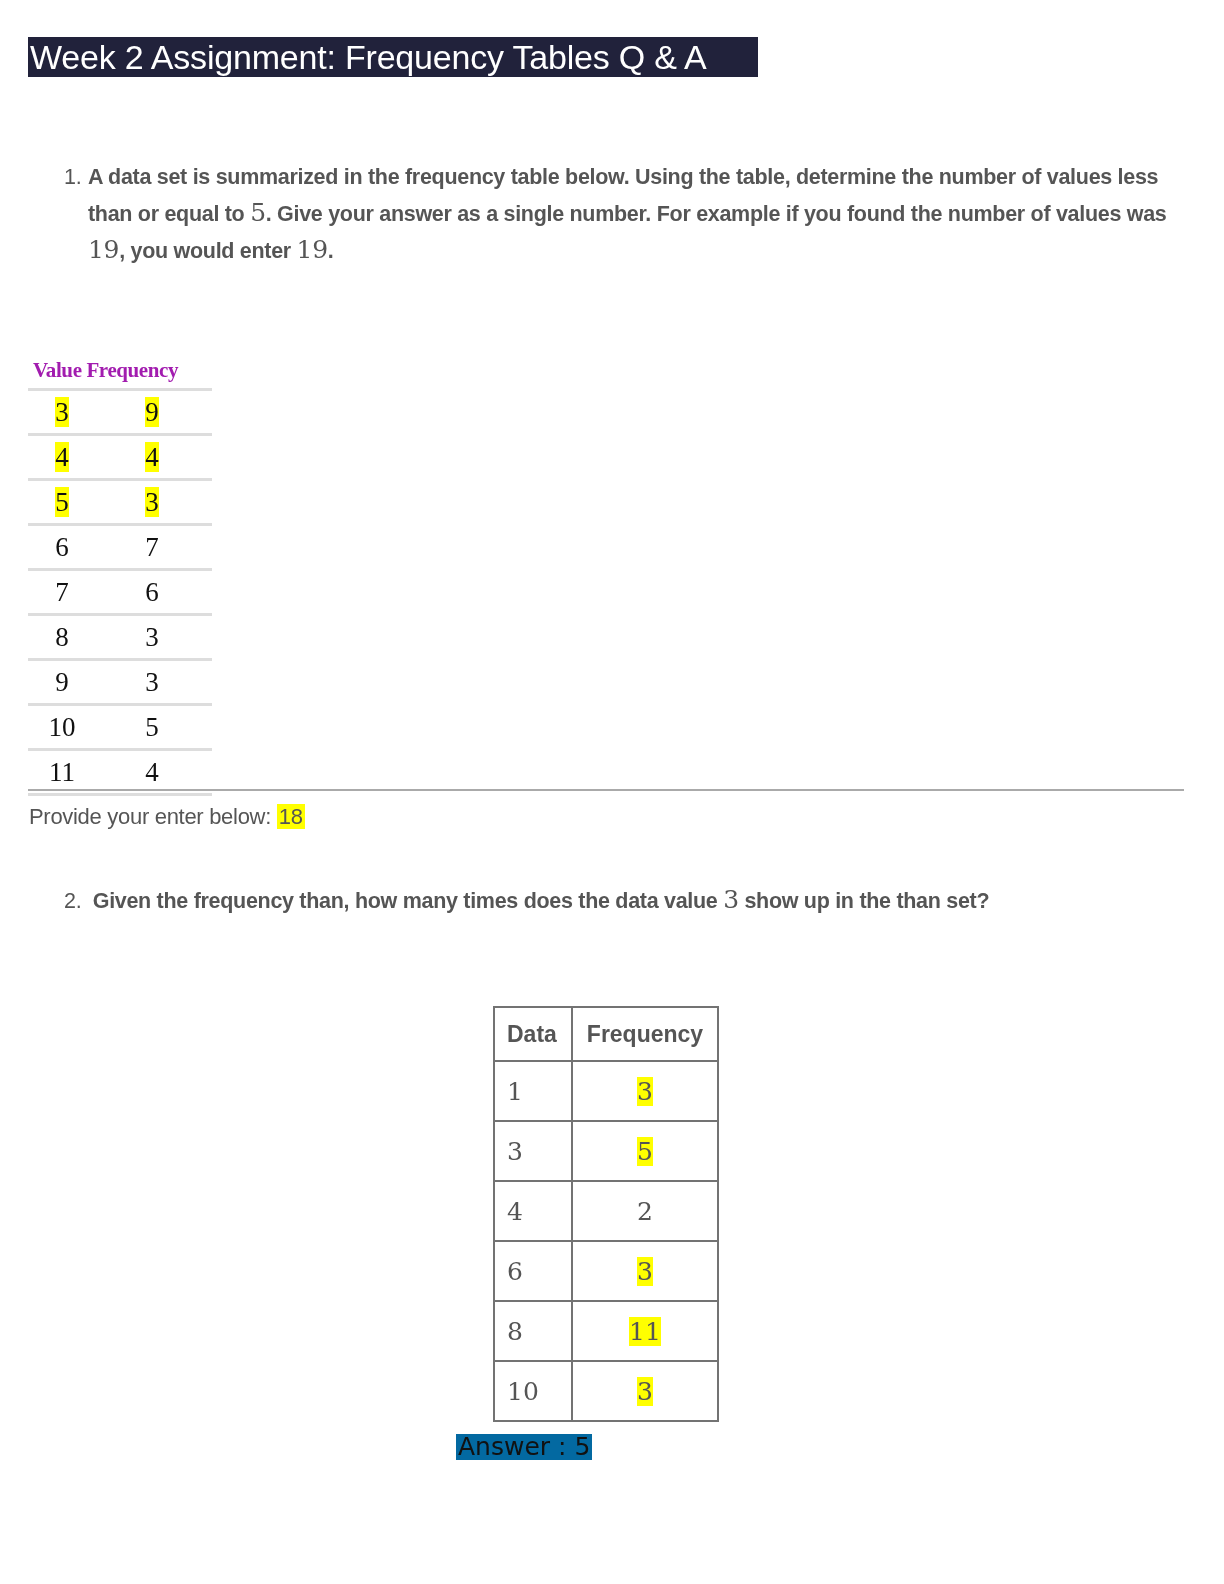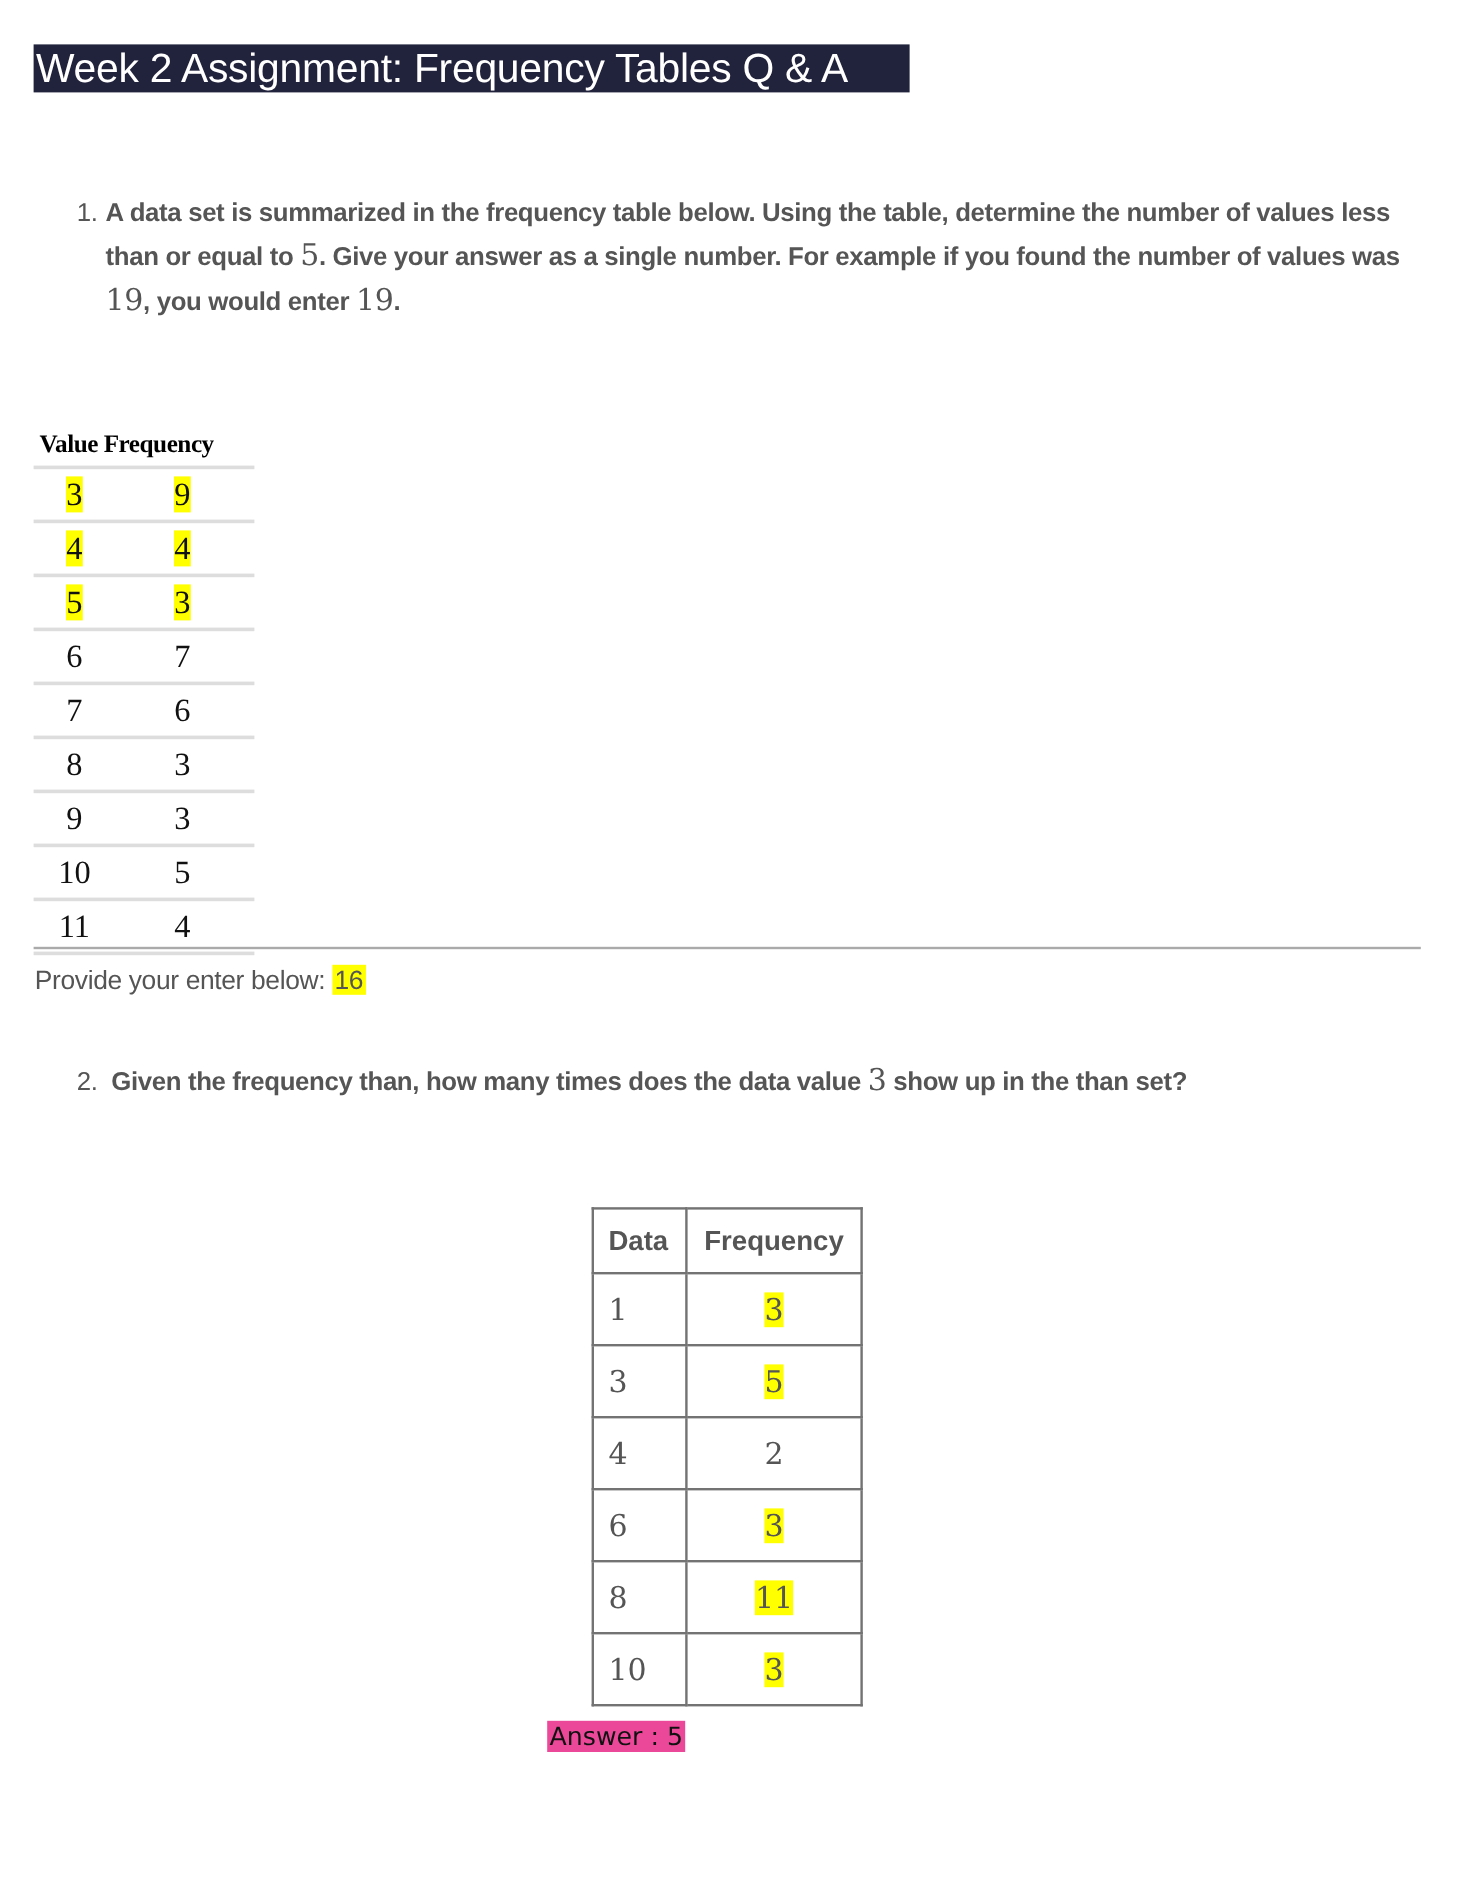--- a/index.html
+++ b/index.html
@@ -12,21 +12,21 @@
     .q1 {
       position: absolute; left: 64px; top: 160px; width: 1110px;
       font-family: "Liberation Sans", sans-serif; font-weight: bold; font-size: 21.5px; line-height: 35px;
       color: #555555; letter-spacing: -0.3px;
     }
     .q1 .num { position: absolute; left: 0; top: 0; font-weight: normal; }
     .q1 .text { margin-left: 24px; }
     .serif-num { font-family: "DejaVu Serif", serif; font-weight: normal; font-size: 25px; }
 
     .t1 { position: absolute; left: 28px; top: 358px; width: 184px; border-collapse: collapse; }
-    .t1-head { font-family: "Liberation Serif", serif; font-weight: bold; font-size: 21px; color: #000000; height: 30px; white-space: nowrap; padding-left: 5px; letter-spacing: -0.4px; }
+    .t1-head { font-family: "Liberation Serif", serif; font-weight: bold; font-size: 21px; color: #a21caf; height: 30px; white-space: nowrap; padding-left: 5px; letter-spacing: -0.4px; }
     .t1-row { height: 42px; border-top: 3px solid #dddddd; position: relative; }
     .t1-row:last-child { border-bottom: 3px solid #dddddd; }
     .t1-cell { position: absolute; top: 6px; font-family: "Liberation Serif", serif; font-size: 27px; line-height: 30px; color: #111; }
     .t1-cell.v { left: 0; width: 68px; text-align: center; }
     .t1-cell.f { left: 108px; width: 32px; text-align: center; }
     .hl { background: #ffff00; }
 
     .divider { position: absolute; left: 28px; top: 789px; width: 1156px; height: 0; border-top: 2px solid #aaaaaa; }
     .answer1 { position: absolute; left: 29px; top: 804px; font-family: "Liberation Sans", sans-serif; font-size: 22px; color: #555555; letter-spacing: -0.3px; }
     .answer1 .ans { background: #ffff00; padding: 0 2px; }
@@ -35,21 +35,21 @@
     .q2 .num { font-weight: normal; }
 
     .t2 { position: absolute; left: 493px; top: 1006px; border-collapse: collapse; }
     .t2 td, .t2 th { border: 2px solid #737373; padding: 0 12px; text-align: left; }
     .t2 th { height: 52px; font-family: "Liberation Sans", sans-serif; font-weight: bold; font-size: 23px; color: #555555; }
     .t2 td { height: 58px; font-family: "DejaVu Serif", serif; font-size: 25px; color: #555555; vertical-align: middle; }
     .t2 th.c1, .t2 td.c1 { width: 52px; }
     .t2 th.c2, .t2 td.c2 { width: 120px; text-align: center; }
     .t2 .hl { color: #555555; }
 
-    .answer2 { position: absolute; left: 456px; top: 1434px; background: #ec4899; font-family: "DejaVu Sans", sans-serif; font-size: 21px; line-height: 26px; color: #111; padding: 0 2px; }
+    .answer2 { position: absolute; left: 456px; top: 1434px; background: #0369a1; font-family: "DejaVu Sans", sans-serif; font-size: 25px; line-height: 26px; color: #111; padding: 0 2px; }
   </style>
 </head>
 <body>
 
 <div class="title-bar">Week 2 Assignment: Frequency Tables Q &amp; A</div>
 
 <div class="q1">
   <span class="num">1.</span>
   <div class="text"><span>A data set is summarized in the frequency table below. Using the table, determine the number of values less than or equal to </span><span class="serif-num">5</span><span>. Give your answer as a single number. For example if you found the number of values was </span><span class="serif-num">19</span><span>, you would enter </span><span class="serif-num">19</span><span>.</span></div>
 </div>
@@ -93,21 +93,21 @@
         <div class="t1-cell v"><span>11</span></div>
         <div class="t1-cell f"><span>4</span></div>
       </div>
     </div>
 </div>
 
 <div class="divider"></div>
 
 <div class="answer1">
   <span>Provide your enter below:</span>
-  <span class="ans">16</span>
+  <span class="ans">18</span>
 </div>
 
 <div class="q2">
   <span class="num">2.</span>&nbsp;&nbsp;<span>Given the frequency than, how many times does the data value </span><span class="serif-num">3</span><span> show up in the than set?</span>
 </div>
 
 <table class="t2">
   <thead>
     <tr>
       <th class="c1">Data</th>

